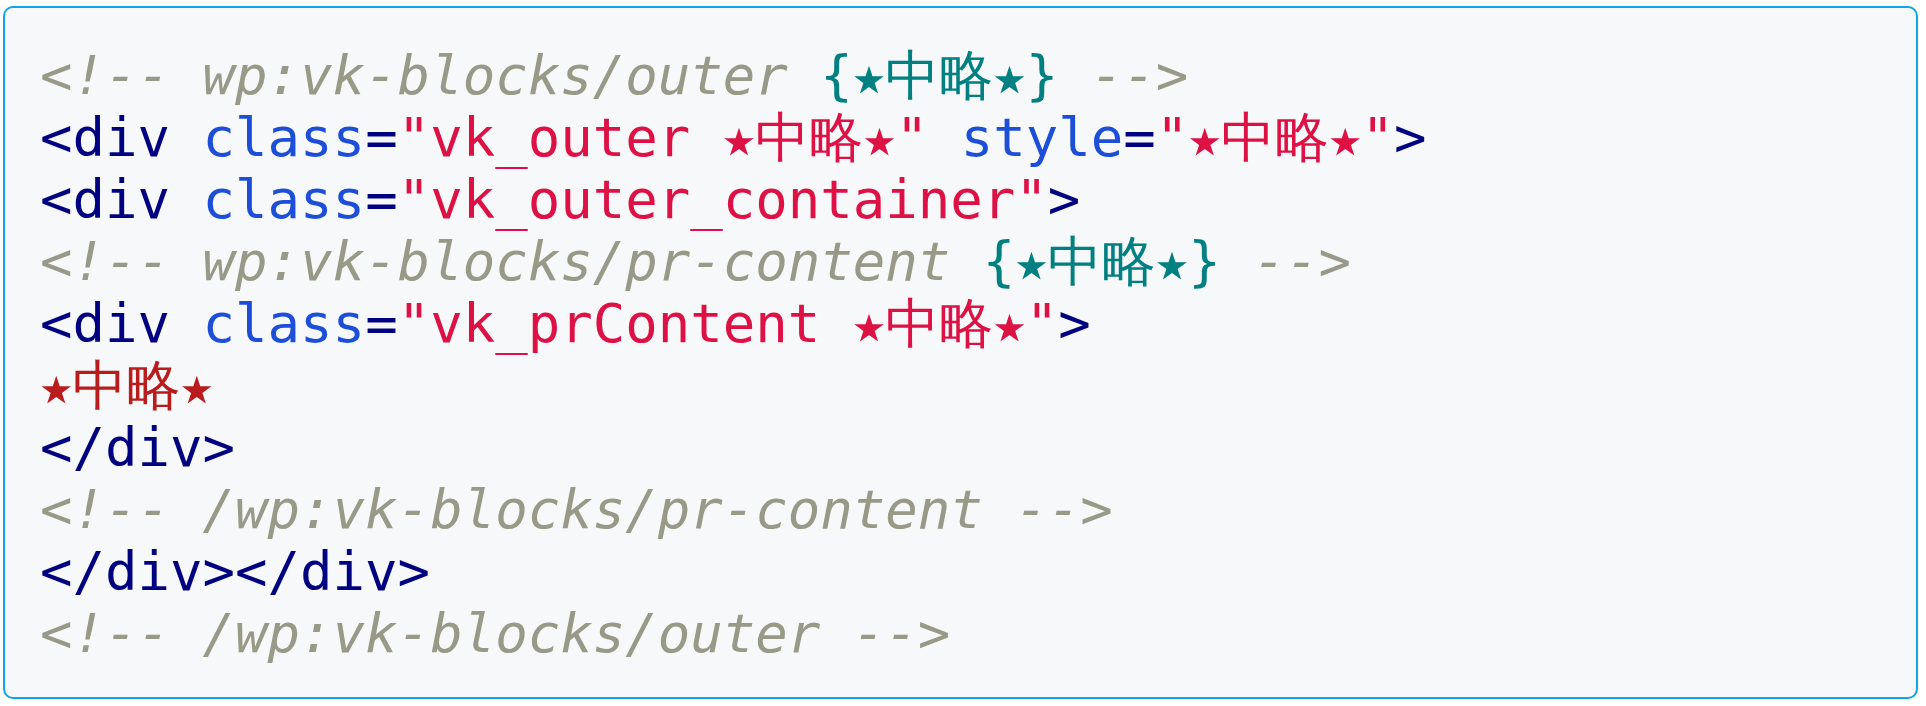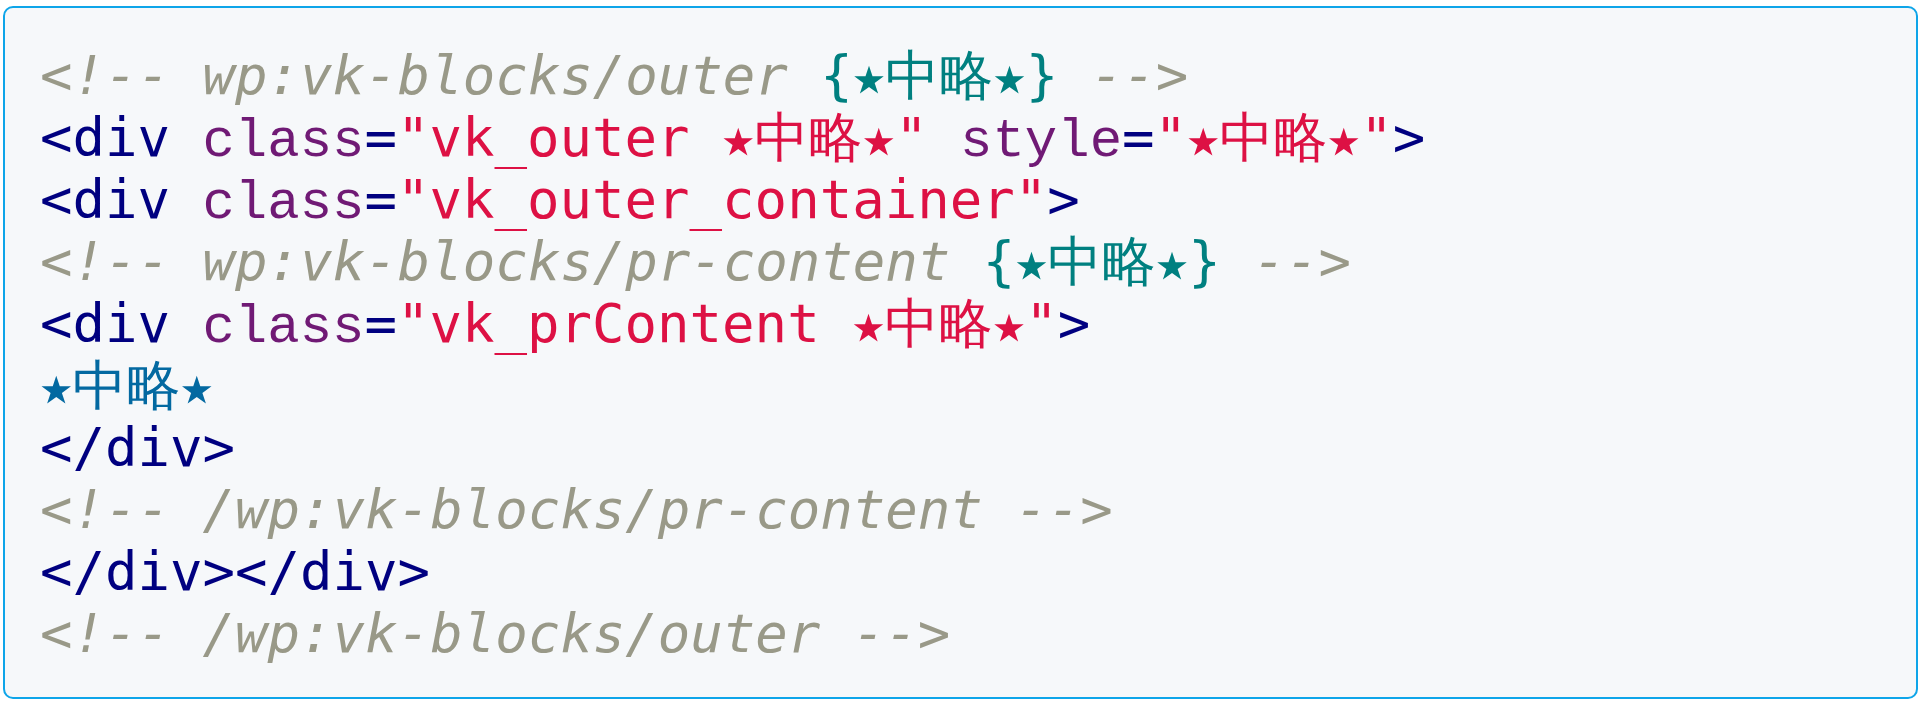--- a/index.html
+++ b/index.html
@@ -19,23 +19,23 @@
     margin: 0;
     font-family: "DejaVu Sans Mono", "Liberation Mono", monospace;
     font-size: 54px;
     line-height: 62px;
     white-space: pre;
     color: #24292e;
   }
   .line { display: block; height: 62px; }
   .c { color: #999988; font-style: italic; }
   .tag { color: #000080; text-align: right; }
-  .attr { color: #701a75; font-family: Liberation Mono, monospace; }
+  .attr { color: #1d4ed8; }
   .str { color: #dd1144; }
   .json { color: #008080; font-style: normal; }
-  .txt { color: #0369a1; }
+  .txt { color: #b91c1c; }
 </style>
 </head>
 <body>
 
 <div class="code-box">
   <pre class="code"><span class="line"><span class="c">&lt;!-- wp:vk-blocks/outer </span><span class="json">{★中略★}</span><span class="c"> --&gt;</span></span><span class="line"><span class="tag">&lt;div</span><span class="attr"> class</span><span class="tag">=</span><span class="str">"vk_outer ★中略★"</span><span class="attr"> style</span><span class="tag">=</span><span class="str">"★中略★"</span><span class="tag">&gt;</span></span><span class="line"><span class="tag">&lt;div</span><span class="attr"> class</span><span class="tag">=</span><span class="str">"vk_outer_container"</span><span class="tag">&gt;</span></span><span class="line"><span class="c">&lt;!-- wp:vk-blocks/pr-content </span><span class="json">{★中略★}</span><span class="c"> --&gt;</span></span><span class="line"><span class="tag">&lt;div</span><span class="attr"> class</span><span class="tag">=</span><span class="str">"vk_prContent ★中略★"</span><span class="tag">&gt;</span></span><span class="line"><span class="txt">★中略★</span></span><span class="line"><span class="tag">&lt;/div&gt;</span></span><span class="line"><span class="c">&lt;!-- /wp:vk-blocks/pr-content --&gt;</span></span><span class="line"><span class="tag">&lt;/div&gt;&lt;/div&gt;</span></span><span class="line"><span class="c">&lt;!-- /wp:vk-blocks/outer --&gt;</span></span></pre>
 </div>
 
 </body></html>

